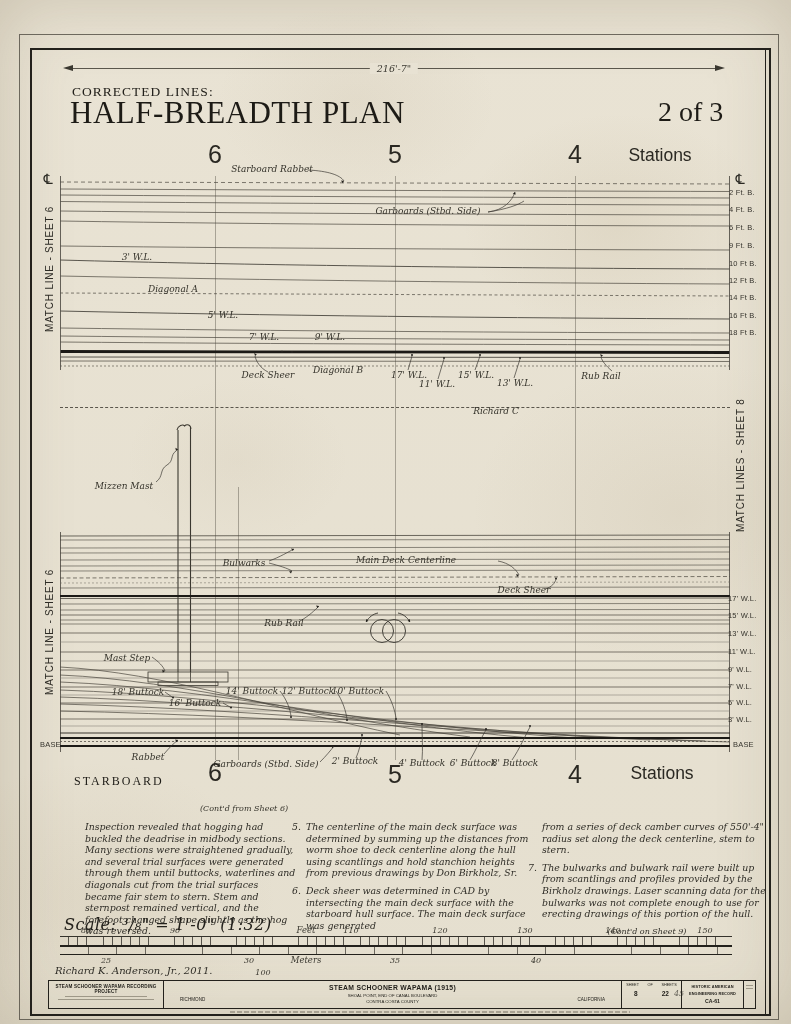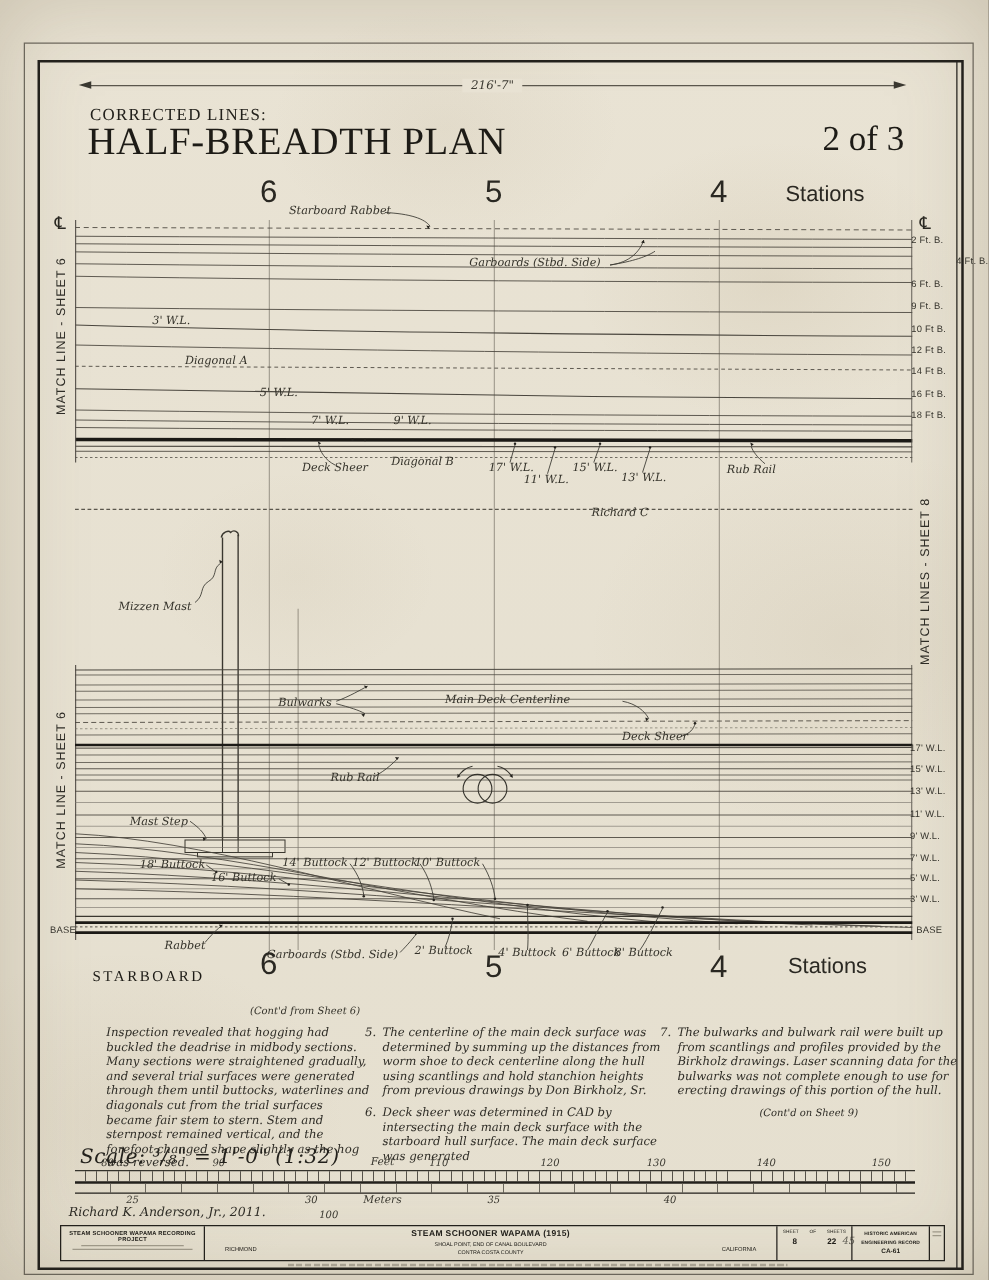--- a/index.html
+++ b/index.html
@@ -326,21 +326,21 @@
       <span class="anno st" style="left: 395px; top: 154px;">5</span>
       <span class="anno st" style="left: 575px; top: 154px;">4</span>
       <span class="anno stc" style="left: 660px; top: 155px;">Stations</span>
       <span class="anno st" style="left: 215px; top: 772px;">6</span>
       <span class="anno st" style="left: 395px; top: 774px;">5</span>
       <span class="anno st" style="left: 575px; top: 774px;">4</span>
       <span class="anno stc" style="left: 662px; top: 773px;">Stations</span>
       <span class="anno cl" style="left: 48px; top: 179px;">℄</span>
       <span class="anno cl" style="left: 740px; top: 179px;">℄</span>
       <span class="anno wl" style="left: 729px; top: 192px;">2 Ft. B.</span>
-      <span class="anno wl" style="left: 729px; top: 209px; padding-left: 36px;">4 Ft. B.</span>
+      <span class="anno wl" style="left: 729px; top: 209px;">4 Ft. B.</span>
       <span class="anno wl" style="left: 729px; top: 227px;">6 Ft. B.</span>
       <span class="anno wl" style="left: 729px; top: 245px;">9 Ft. B.</span>
       <span class="anno wl" style="left: 729px; top: 263px;">10 Ft B.</span>
       <span class="anno wl" style="left: 729px; top: 280px;">12 Ft B.</span>
       <span class="anno wl" style="left: 729px; top: 297px;">14 Ft B.</span>
       <span class="anno wl" style="left: 729px; top: 315px;">16 Ft B.</span>
       <span class="anno wl" style="left: 729px; top: 332px;">18 Ft B.</span>
       <span class="anno wl" style="left: 728px; top: 598px;">17' W.L.</span>
       <span class="anno wl" style="left: 728px; top: 615px;">15' W.L.</span>
       <span class="anno wl" style="left: 728px; top: 633px;">13' W.L.</span>
@@ -376,20 +376,21 @@
     <div class="nitem">
       <span class="nnum">5.</span>
       <span class="nbody">The centerline of the main deck surface was determined by summing up the distances from worm shoe to deck centerline along the hull using scantlings and hold stanchion heights from previous drawings by Don Birkholz, Sr.</span>
     </div>
     <div class="nitem">
       <span class="nnum">6.</span>
       <span class="nbody">Deck sheer was determined in CAD by intersecting the main deck surface with the starboard hull surface. The main deck surface was generated</span>
     </div>
   </div>
   <div class="notes nc3">
+    <div class="ncont">from a series of deck camber curves of 550'-4" radius set along the deck centerline, stem to stern.</div>
     <div class="nitem">
       <span class="nnum">7.</span>
       <span class="nbody">The bulwarks and bulwark rail were built up from scantlings and profiles provided by the Birkholz drawings. Laser scanning data for the bulwarks was not complete enough to use for erecting drawings of this portion of the hull.</span>
     </div>
     <div class="ncontd">(Cont'd on Sheet 9)</div>
   </div>
 
   <div class="scaleline">Scale: ³/₈" = 1'-0" (1:32)</div>
   <div class="ruler1"></div>
   <div class="ruler2"></div>

